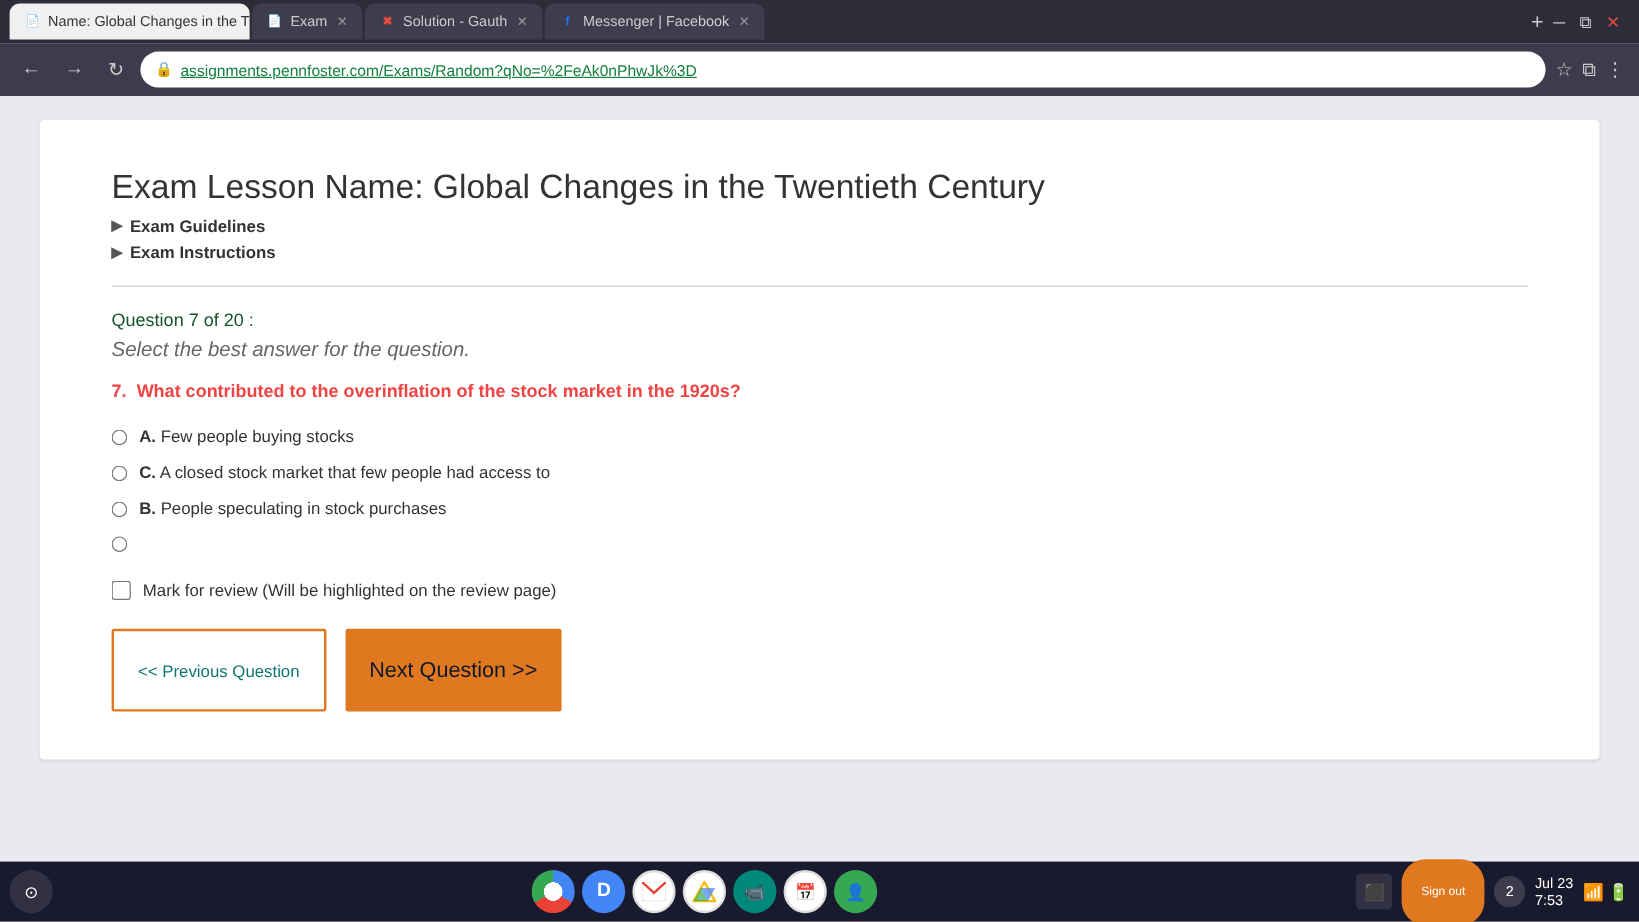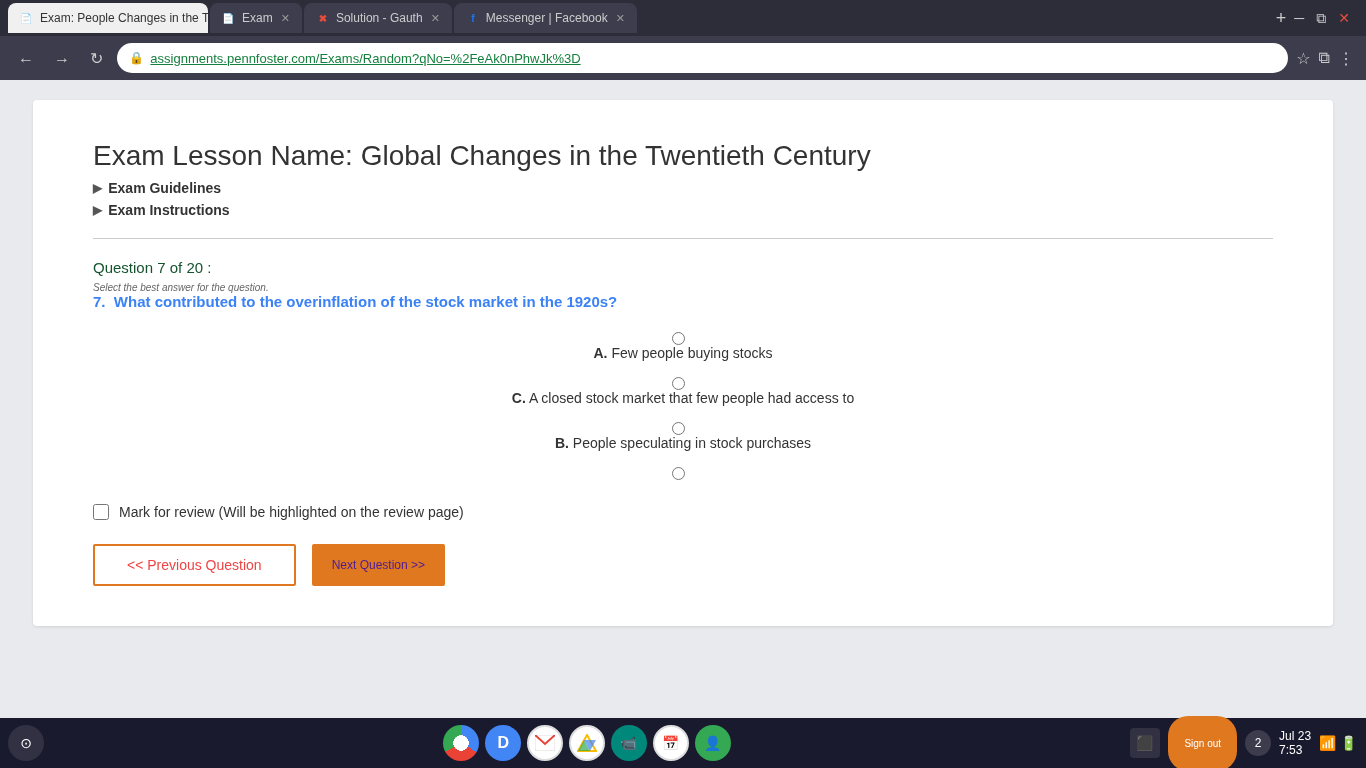--- a/index.html
+++ b/index.html
@@ -191,39 +191,39 @@
     }
 
     .question-header {
       font-size: 15px;
       font-weight: normal;
       color: #14532d;
       margin-bottom: 6px;
     }
 
     .question-instruction {
-      font-size: 10px;
+      font-size: 17px;
       color: #666;
       font-style: italic;
+      margin-bottom: 16px;
     }
 
     .question-text {
       font-size: 15px;
       font-weight: bold;
-      color: #3b82f6;
+      color: #ef4444;
       margin-bottom: 20px;
     }
 
     .answer-option {
       display: flex;
-      align-items: center;
+      align-items: flex-end;
       margin-bottom: 14px;
       font-size: 14px;
       color: #333;
-      flex-direction: column;
     }
 
     .answer-option input[type="radio"] {
       margin-right: 10px;
       margin-top: 2px;
       cursor: pointer;
     }
 
     .answer-label {
       font-weight: bold;
@@ -247,36 +247,36 @@
       color: #333;
     }
 
     .button-section {
       margin-top: 24px;
       display: flex;
       gap: 16px;
     }
 
     .btn-prev {
-      padding: 10px 32px;
+      padding: 10px 20px;
       border: 2px solid #e07820;
       background: #fff;
-      color: #ef4444;
+      color: #0f766e;
       font-size: 14px;
       cursor: pointer;
       border-radius: 2px;
       text-align: center;
     }
 
     .btn-next {
-      padding: 14px 20px;
+      padding: 24px 20px;
       border: none;
       background: #e07820;
-      color: #4c1d95;
-      font-size: 12px;
+      color: #0f172a;
+      font-size: 18px;
       cursor: pointer;
       border-radius: 2px;
     }
 
     
     .taskbar {
       position: fixed;
       bottom: 0;
       left: 0;
       width: 1366px;
@@ -380,21 +380,21 @@
   </style>
 </head>
 <body>
 
 <div>
 
   <div class="tab-bar">
 
     <div class="tab active">
       <span class="tab-icon">📄</span>
-      <span>Exam: People Changes in the T</span>
+      <span>Name: Global Changes in the T</span>
 
     </div>
 
     <div class="tab">
       <span class="tab-icon">📄</span>
       <span>Exam</span>
       <span class="tab-close">✕</span>
     </div>
 
     <div class="tab">

